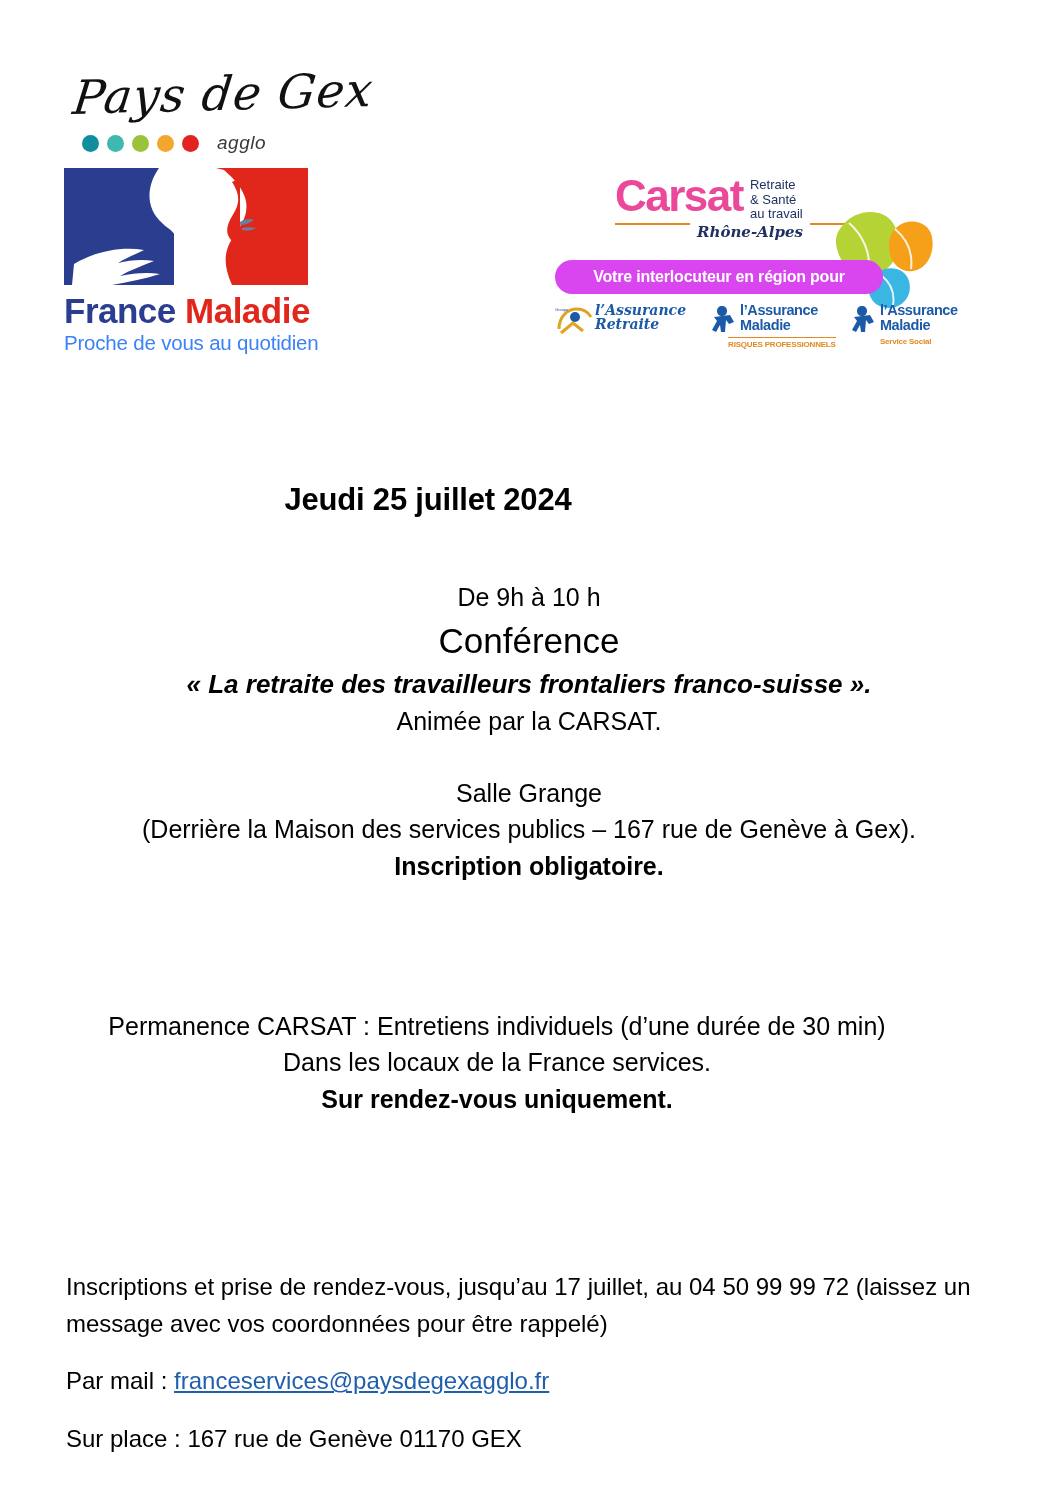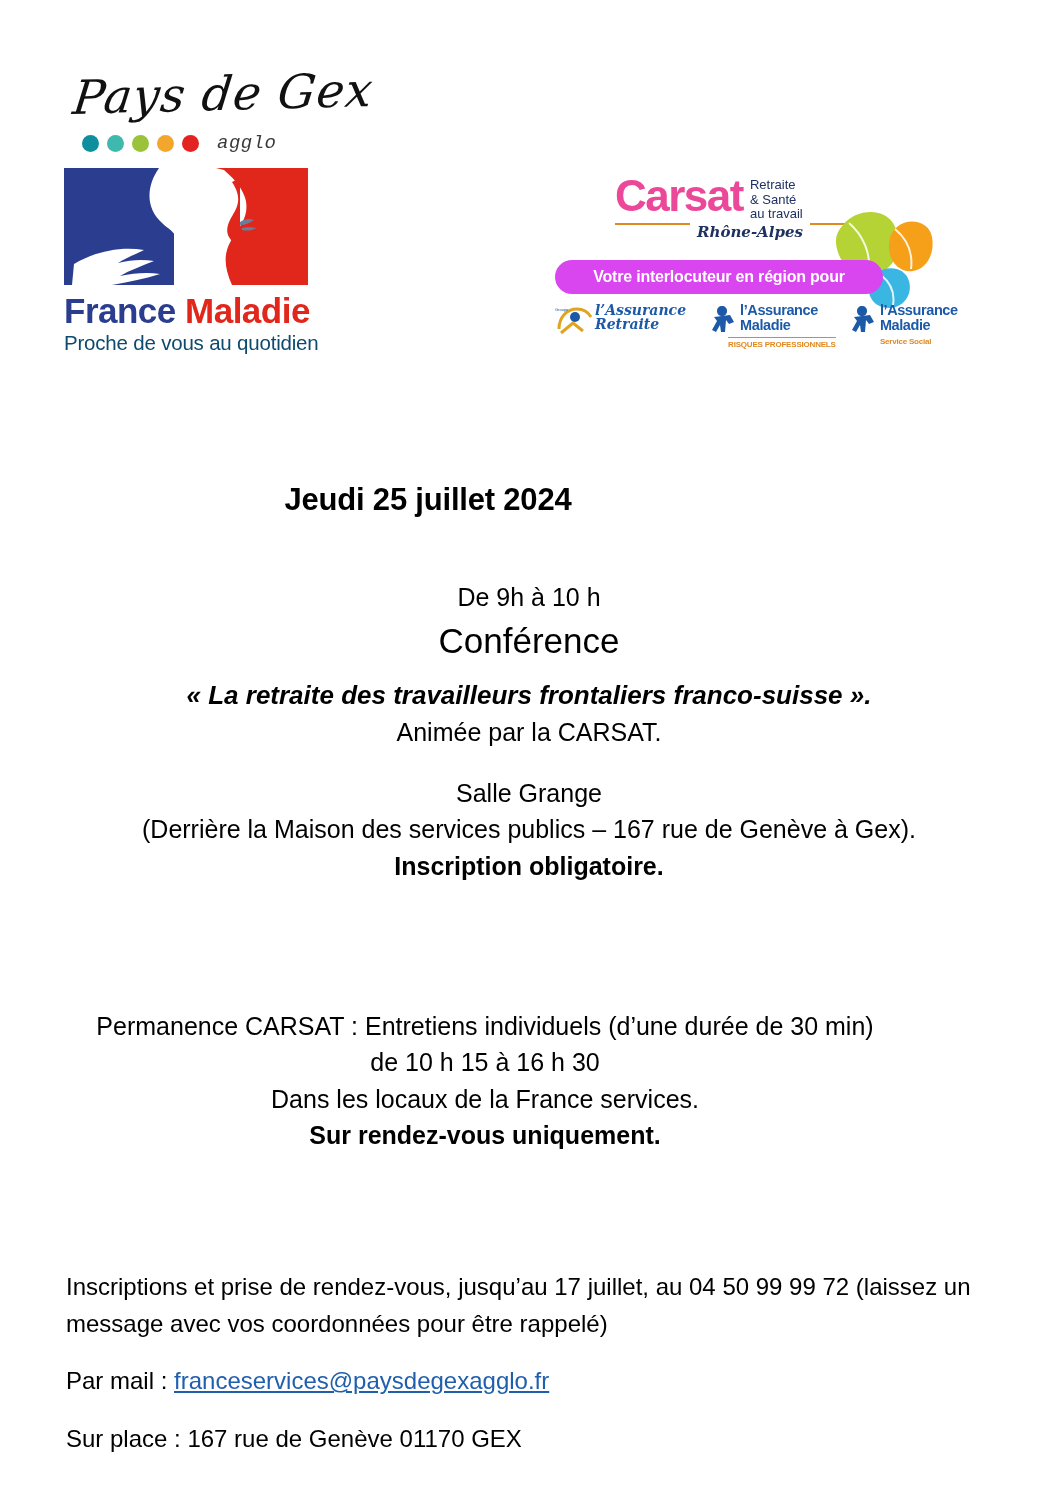--- a/index.html
+++ b/index.html
@@ -54,21 +54,21 @@
     align-items: center;
     gap: 8px;
   }
   .pdg-dot {
     width: 17px;
     height: 17px;
     border-radius: 50%;
     display: block;
   }
   .pdg-agglo {
-    font-family: Liberation Mono, monospace;
+    font-family: Liberation Sans, sans-serif;
     font-style: italic;
     font-size: 19px;
     color: #3a3a3a;
     margin-left: 10px;
     letter-spacing: 0.5px;
   }
 
   
   .fs-logo {
     position: absolute;
@@ -105,21 +105,21 @@
     font-size: 35px;
     line-height: 1.05;
     letter-spacing: -0.5px;
     white-space: nowrap;
   }
   .fs-france { color: #2b3d8f; }
   .fs-services { color: #e1261c; }
   .fs-tag {
     font-family: "Liberation Sans", sans-serif;
     font-size: 20.5px;
-    color: #0c4a6e;
+    color: #3b82f6;
     letter-spacing: -0.2px;
     line-height: 1.2;
     margin-top: 1px;
     white-space: nowrap;
   }
 
   
   .carsat-logo {
     position: absolute;
     left: 545px;
@@ -250,34 +250,34 @@
     font-size: 31px;
     letter-spacing: -0.2px;
   }
 
   .block-conf {
     position: absolute;
     left: 0; top: 580px; width: 1058px;
   }
   .t-hours   { font-size: 25px; line-height: 1.42; }
   .t-conf    { font-size: 35px; line-height: 1.3; margin-top: 2px; }
-  .t-theme   { font-size: 26px; font-weight: bold; font-style: italic; line-height: 1.35; margin-top: 15px; }
+  .t-theme   { font-size: 26px; font-weight: bold; font-style: italic; line-height: 1.35; margin-top: 4px; }
   .t-anim    { font-size: 25px; line-height: 1.42; margin-top: 2px; }
 
   .block-place {
     position: absolute;
     left: 0; top: 775px; width: 1058px;
   }
   .t-room    { font-size: 25px; line-height: 1.45; }
   .t-addr    { font-size: 25px; line-height: 1.45; }
   .t-oblig   { font-size: 25px; font-weight: bold; line-height: 1.45; }
 
   .block-perm {
     position: absolute;
-    left: 4px; top: 1008px; width: 962px;
+    left: 16px; top: 1008px; width: 962px;
   }
   .t-perm1   { font-size: 25px; line-height: 1.45; }
   .t-perm2   { font-size: 25px; line-height: 1.45; }
   .t-perm3   { font-size: 25px; line-height: 1.45; }
   .t-perm4   { font-size: 25px; font-weight: bold; line-height: 1.45; }
 
   .block-contact {
     position: absolute;
     left: 66px; top: 1268px; width: 930px;
     font-size: 24px;
@@ -431,21 +431,20 @@
   </div>
 
   <div class="block-place">
     <div class="line t-room">Salle Grange</div>
     <div class="line t-addr">(Derrière la Maison des services publics – 167 rue de Genève à Gex).</div>
     <div class="line t-oblig">Inscription obligatoire.</div>
   </div>
 
   <div class="block-perm">
     <div class="line t-perm1">Permanence CARSAT : Entretiens individuels (d’une durée de 30 min)</div>
-    <div class="line t-perm2">de 10 h 15 à 16 h 30</div>
     <div class="line t-perm3">Dans les locaux de la France services.</div>
     <div class="line t-perm4">Sur rendez-vous uniquement.</div>
   </div>
 
   <div class="block-contact">
     <div class="contact-wrap">Inscriptions et prise de rendez-vous, jusqu’au 17 juillet, au 04 50 99 99 72 (laissez un message avec vos coordonnées pour être rappelé)</div>
     <div class="contact-line">
       <span>Par mail : </span><a class="mail-link" href="#">franceservices@paysdegexagglo.fr</a>
     </div>
     <div class="contact-line">Sur place : 167 rue de Genève 01170 GEX</div>

